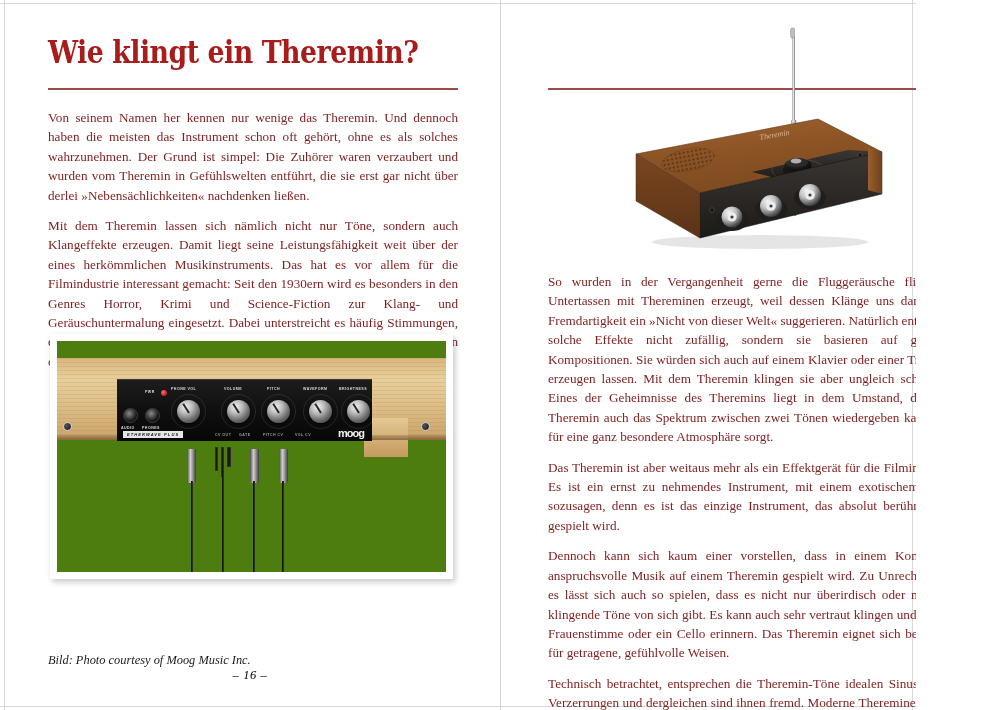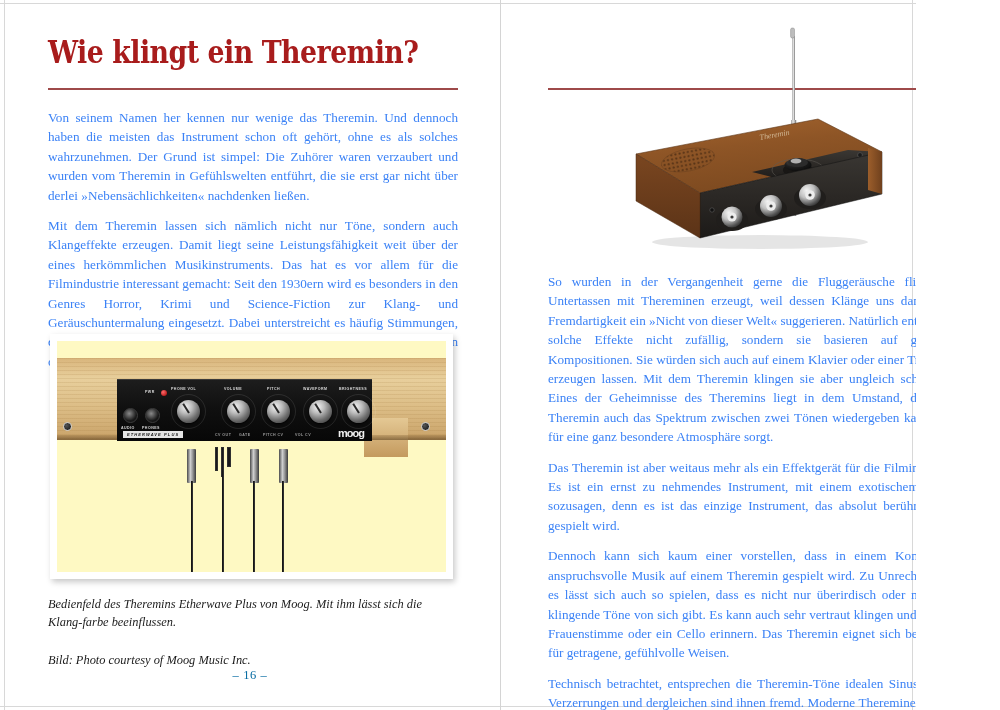--- a/index.html
+++ b/index.html
@@ -74,21 +74,21 @@
   }
   .rule-left  { left: 48px;  width: 410px; }
   .rule-right { left: 548px; width: 410px; }
 
   
   .col {
     position: absolute;
     width: 410px;
     font-size: 13.2px;
     line-height: 19.4px;
-    color: #3b82f6;
+    color: #7f1d1d;
     text-align: justify;
     text-justify: inter-word;
     hyphens: manual;
   }
   .col-left  { left: 48px; }
   .col-right { left: 548px; }
 
   .col p { margin-bottom: 11px; }
   .col p:last-child { margin-bottom: 0; }
 
@@ -107,21 +107,21 @@
     background: #000;
   }
 
   
   #photo-moog {
     left: 50px;
     top: 334px;
     width: 403px;
     height: 245px;
   }
-  #photo-moog .photo-inner { background: #fef9c3; }
+  #photo-moog .photo-inner { background: #4d7c0f; }
 
   .wood-rail {
     position: absolute;
     left: 0; top: 17px;
     width: 100%;
     height: 82px;
     background:
       repeating-linear-gradient(to bottom,
         rgba(160,120,60,0.16) 0px, rgba(160,120,60,0.16) 1px,
         rgba(255,255,255,0) 1px, rgba(255,255,255,0) 4px),
@@ -274,22 +274,23 @@
   #caption-main   { top: 596px; }
   #caption-credit { top: 652px; }
 
   
   .folio {
     position: absolute;
     top: 668px;
     width: 500px;
     text-align: center;
     font-size: 12.5px;
-    color: #0369a1;
+    color: #000000;
     letter-spacing: 0.6px;
+    font-style: italic;
   }
   .folio-left  { left: 0; }
   .folio-right { left: 500px; }
 </style>
 </head>
 <body>
 
 <div id="spread">
 
   <div class="edge-line edge-left"></div>
@@ -365,21 +366,20 @@
 
         <div class="plug" style="left:193px; top:108px; height:34px;"></div>
         <div class="cable" style="left:196px; top:140px; height:100px;"></div>
 
         <div class="plug" style="left:222px; top:108px; height:34px;"></div>
         <div class="cable" style="left:225px; top:140px; height:98px;"></div>
 
       </div>
     </div>
 
-    <div class="caption" id="caption-main">Bedienfeld des Theremins Etherwave Plus von Moog. Mit ihm lässt sich die Klang-farbe beeinflussen.</div>
 
     <div class="caption" id="caption-credit">Bild: Photo courtesy of Moog Music Inc.</div>
 
     <div class="folio folio-left">– 16 –</div>
   </div>
 
   <div class="page page-right">
     <div class="rule rule-right" style="left:48px;"></div>
 
     <div class="col col-right" style="left:48px; top:272px;">

